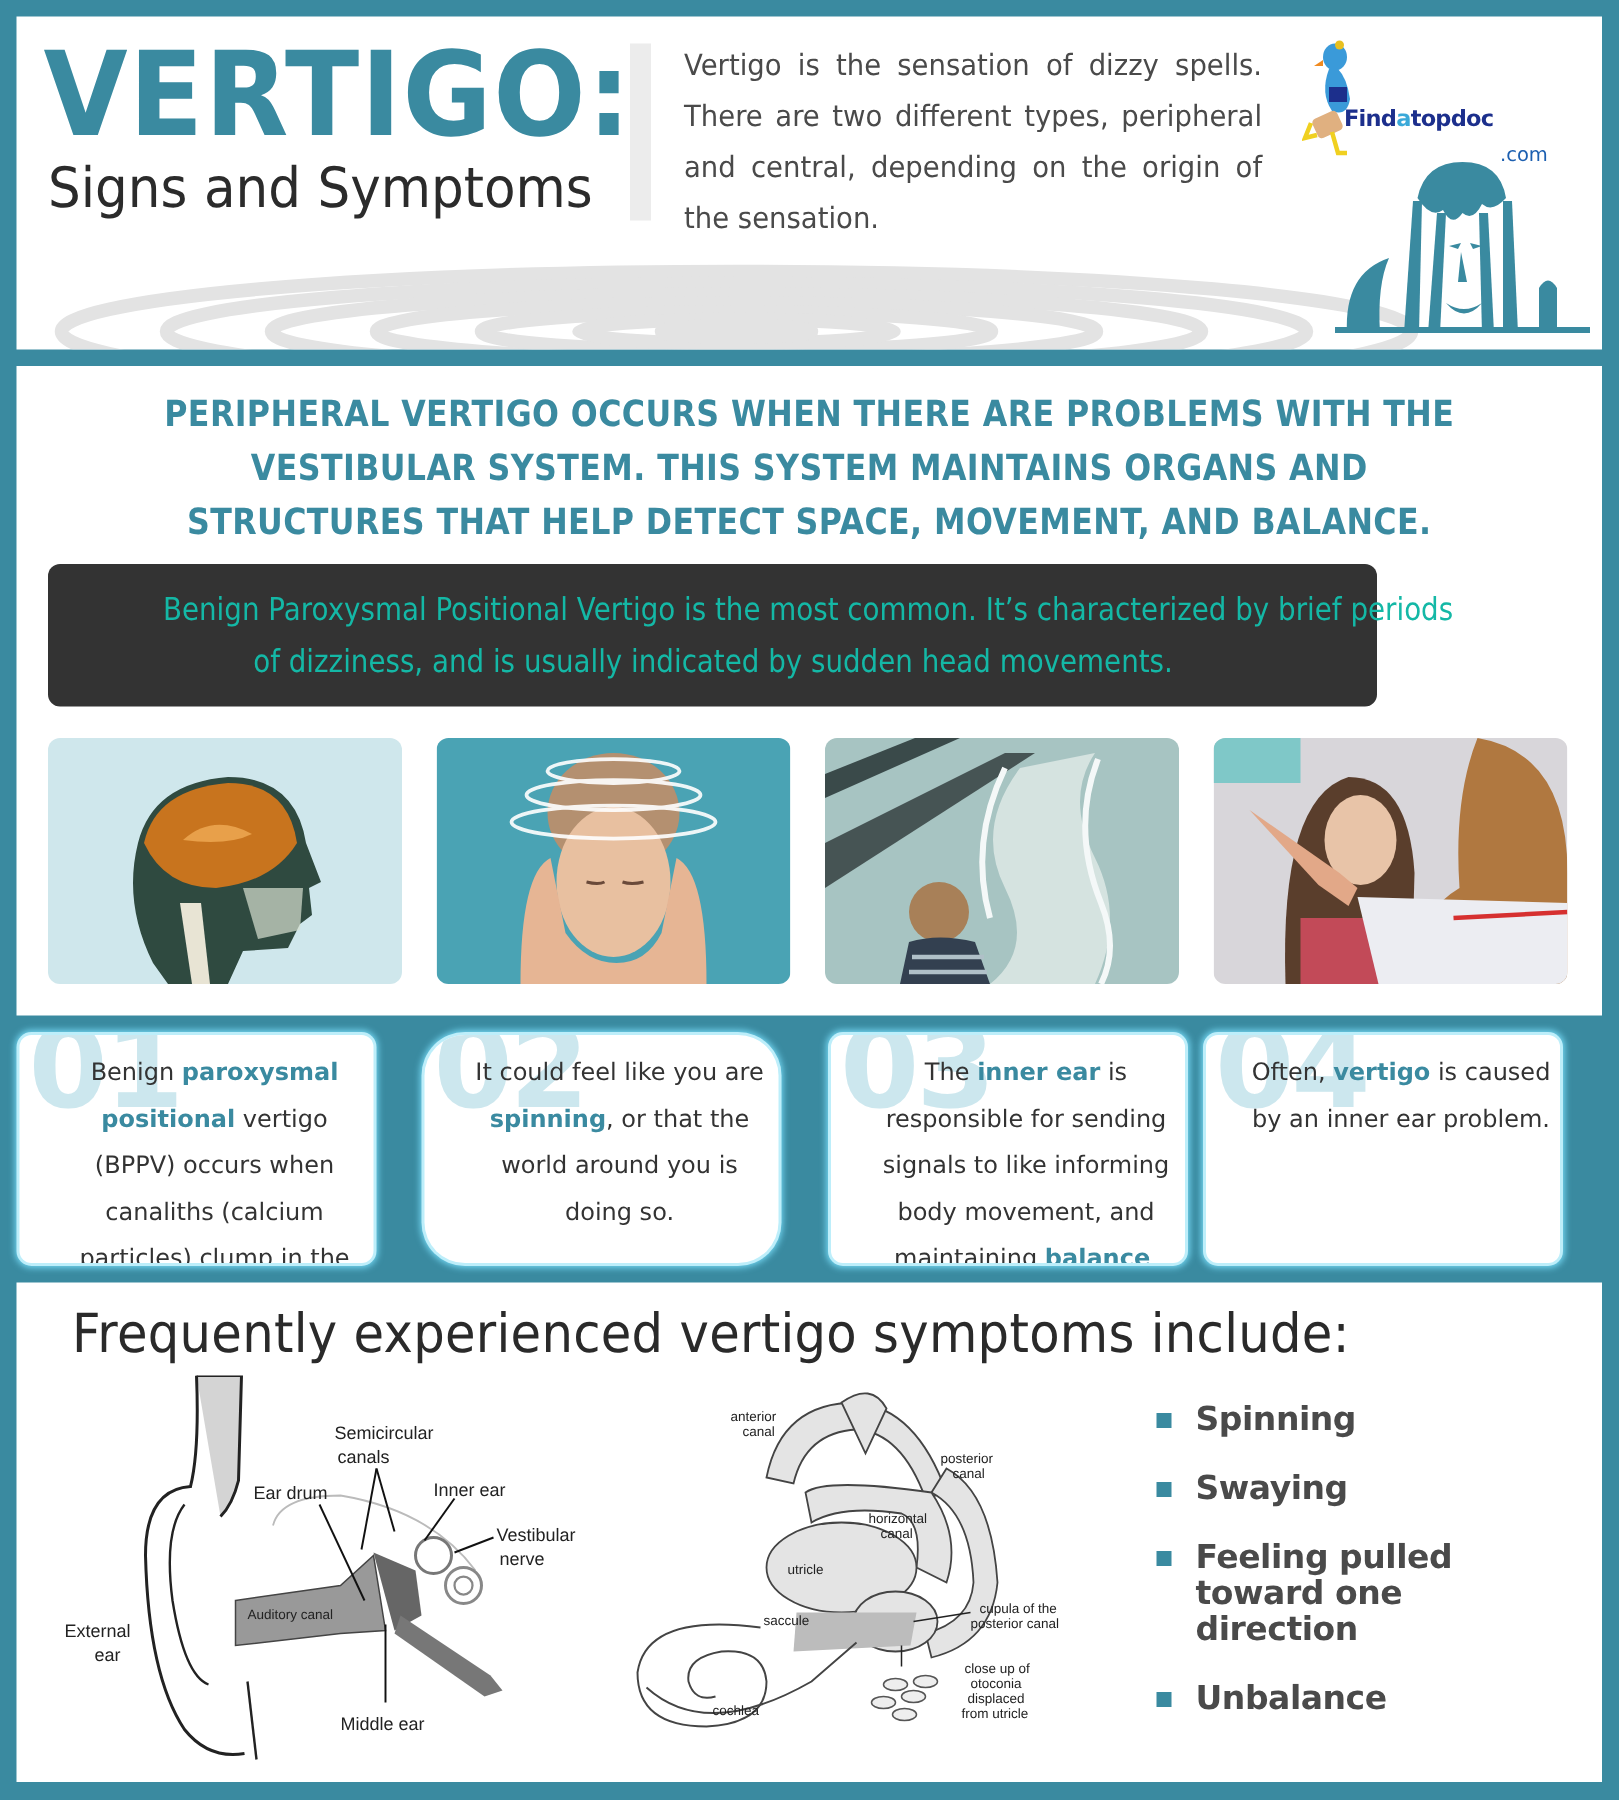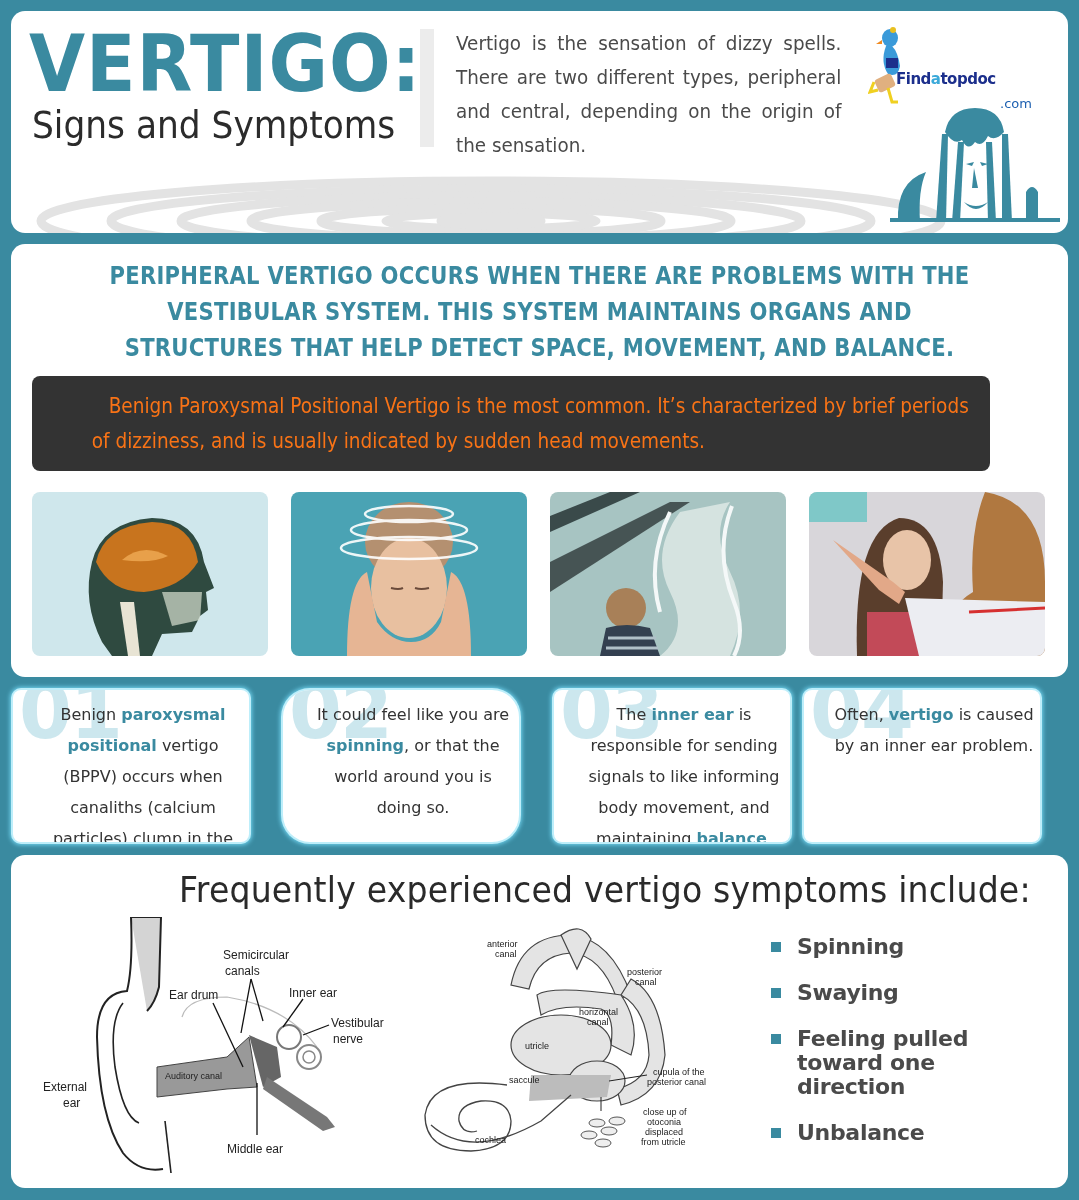--- a/index.html
+++ b/index.html
@@ -1,49 +1,49 @@
 <!DOCTYPE html>
 <html><head>
 <meta charset="utf-8">
 <style>
   * { box-sizing: border-box; margin: 0; padding: 0; }
   html, body { width: 1079px; height: 1200px; overflow: hidden; }
   body { background: #3a8aa0; font-family: "DejaVu Sans", sans-serif; position: relative; }
-  .panel { position: absolute; background: #fff; border-radius: 14px; }
+  .panel { position: absolute; background: #fff; border-radius: 0; }
 
   
   #header { left: 11px; top: 11px; width: 1057px; height: 222px; overflow: hidden; }
   .title-big { position: absolute; left: 18px; top: 14px; font-family: "DejaVu Sans", sans-serif; font-weight: bold; font-size: 78px; letter-spacing: 1px; color: #3a8aa0; line-height: 1; transform: scaleX(0.93); transform-origin: left; }
   .title-sub { position: absolute; left: 21px; top: 96px; font-size: 37px; color: #2b2b2b; line-height: 1; font-family: "DejaVu Sans", sans-serif; transform: scaleX(0.93); transform-origin: left; }
   .title-divider { position: absolute; left: 409px; top: 18px; width: 14px; height: 118px; background: #ececec; }
   .intro { position: absolute; left: 445px; top: 16px; width: 410px; font-size: 19.5px; line-height: 34px; color: #4a4a4a; text-align: justify; transform: scaleX(0.94); transform-origin: left; }
   .swirl { position: absolute; left: 10px; top: 152px; width: 1000px; height: 70px; }
   .logo { position: absolute; left: 868px; top: 22px; width: 180px; height: 90px; }
   .logo-text { position: absolute; left: 28px; top: 48px; font-size: 15px; font-weight: bold; color: #1c2f8c; letter-spacing: -0.5px; }
   .logo-text .a { color: #3aa9d9; }
   .logo-com { position: absolute; left: 132px; top: 74px; font-size: 13px; color: #1c5fb0; }
   .face { position: absolute; left: 890px; top: 102px; width: 170px; height: 120px; }
 
   
   #peripheral { left: 11px; top: 244px; width: 1057px; height: 433px; }
   .periph-heading { position: absolute; left: 18px; top: 14px; width: 1021px; font-size: 24px; line-height: 36px; font-weight: bold; color: #3a8aa0; text-align: center; text-transform: uppercase; letter-spacing: 0.3px; transform: scaleX(0.88); transform-origin: center; }
-  .bppv-box { position: absolute; left: 21px; top: 132px; width: 958px; height: 95px; background: #333333; border-radius: 8px; color: #f97316; font-size: 21px; line-height: 35px; padding: 13px 18px; }
+  .bppv-box { position: absolute; left: 21px; top: 132px; width: 886px; height: 95px; background: #333333; border-radius: 8px; color: #14b8a6; font-size: 21px; line-height: 35px; text-align: center; padding: 13px 18px; }
   .bppv-box span { display: inline-block; transform: scaleX(0.88); transform-origin: center; white-space: nowrap; }
   .photo { position: absolute; top: 248px; width: 236px; height: 164px; border-radius: 8px; overflow: hidden; }
   .photo svg { width: 100%; height: 100%; display: block; }
 
   
   .card { position: absolute; top: 690px; width: 236px; height: 152px; background: #fff; border-radius: 8px; box-shadow: 0 0 0 2px #bdeefa, 0 0 4px 3px #72d4ef; overflow: hidden; padding-left: 24px; }
   .card-num { position: absolute; left: 6px; top: -16px; font-size: 76px; font-weight: bold; color: #cce7ee; line-height: 1; letter-spacing: -2px; }
   .card-text { position: relative; padding: 9px 6px 0; font-size: 16px; line-height: 31px; color: #333; text-align: center; }
   .card-text .hl { color: #3a8aa0; font-weight: bold; }
 
   
   #symptoms { left: 11px; top: 855px; width: 1057px; height: 333px; }
-  .sym-title { position: absolute; left: 0; width: 1057px; top: 14px; text-align: right; font-size: 36px; color: #2a2a2a; letter-spacing: 0.2px; }
+  .sym-title { position: absolute; left: 0; width: 1057px; top: 14px; text-align: left; font-size: 36px; color: #2a2a2a; letter-spacing: 0.2px; }
   .sym-title span { display: inline-block; transform: scaleX(0.92); }
   .ear-diagram { position: absolute; left: 16px; top: 62px; width: 362px; height: 262px; }
   .inner-diagram { position: absolute; left: 400px; top: 70px; width: 330px; height: 240px; }
   .sym-list { position: absolute; left: 758px; top: 80px; width: 290px; list-style: none; }
   .sym-list li { position: relative; padding-left: 28px; font-size: 22px; line-height: 24px; color: #4a4a4a; margin-bottom: 22px; font-weight: bold; letter-spacing: -0.3px; }
   .sym-list li .bullet { position: absolute; left: 2px; top: 7px; width: 10px; height: 10px; background: #3a8aa0; }
   .lbl { font-family: "Liberation Sans", sans-serif; font-size: 12px; fill: #222; }
   .lbl-s { font-family: "Liberation Sans", sans-serif; font-size: 9px; fill: #222; }
 </style>
 </head>

